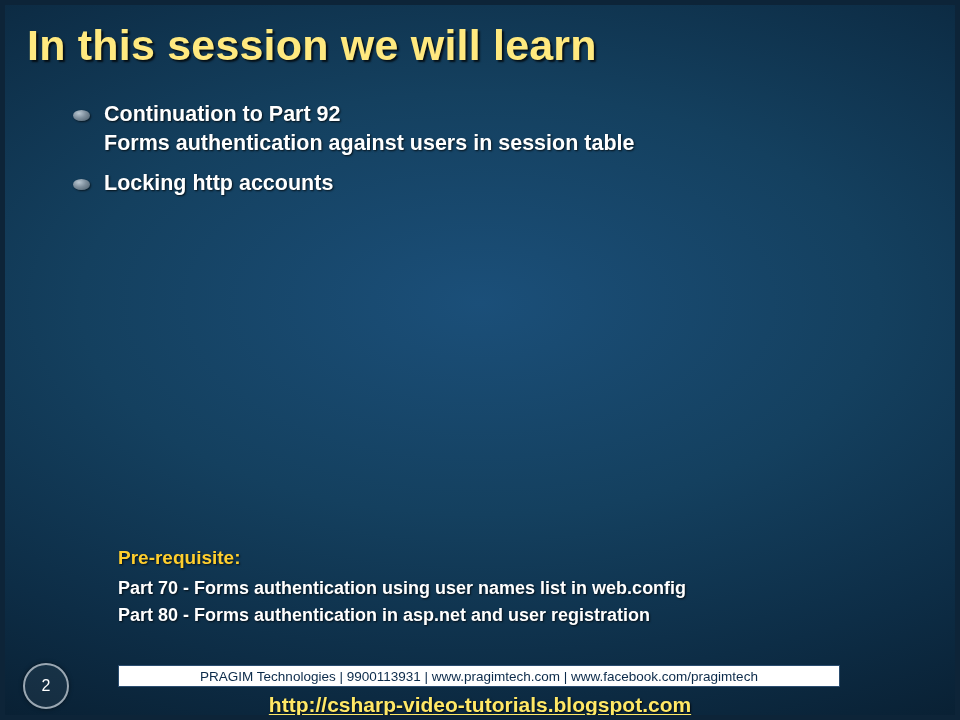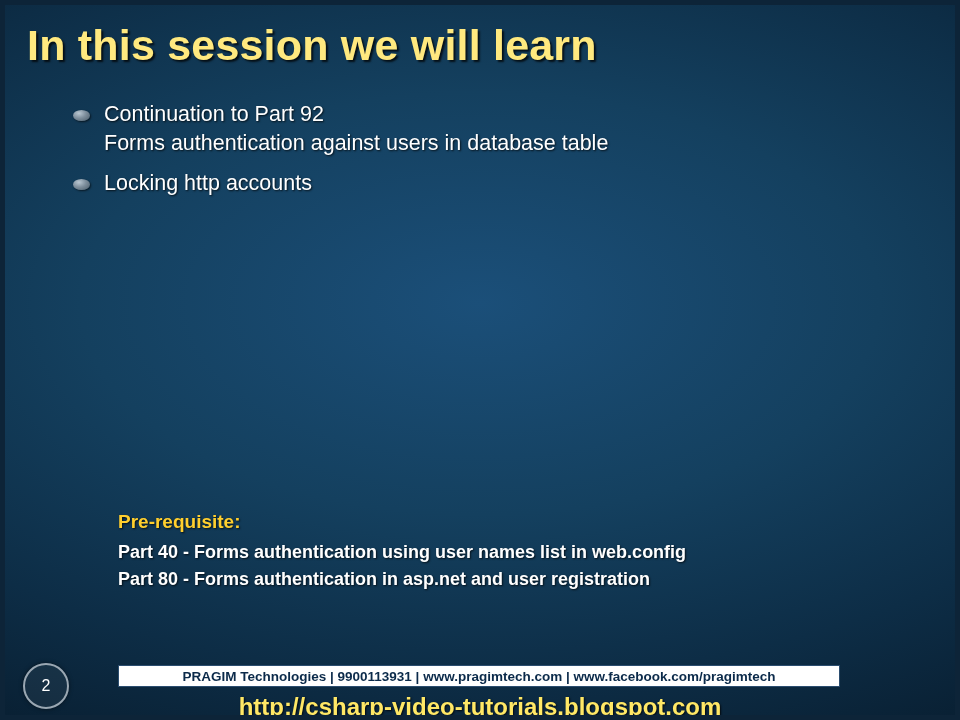--- a/index.html
+++ b/index.html
@@ -47,20 +47,21 @@
   .bullets {
     position: absolute;
     left: 68px;
     top: 95px;
     width: 820px;
   }
   .bullet-row {
     display: flex;
     align-items: flex-start;
     margin-bottom: 12px;
+    font-weight: bold;
   }
   .bullet-mark {
     flex: 0 0 auto;
     width: 17px;
     height: 11px;
     margin-top: 10px;
     margin-right: 14px;
     border-radius: 50%;
     background: radial-gradient(ellipse at 35% 30%, #b9c7d2 0%, #7d8e9c 45%, #4a5b68 100%);
     box-shadow: 1px 1px 2px rgba(0,0,0,0.6);
@@ -72,21 +73,21 @@
     text-shadow: 1px 1px 2px rgba(0,0,0,0.75);
   }
   .bullet-text .line2 {
     display: block;
   }
 
   
   .prereq {
     position: absolute;
     left: 113px;
-    top: 506px;
+    top: 542px;
     width: 800px;
   }
   .prereq-heading {
     color: #ffcf2e;
     font-size: 19px;
     font-weight: bold;
     text-shadow: 1px 1px 2px rgba(0,0,0,0.7);
     margin-bottom: 6px;
   }
   .prereq-item {
@@ -108,33 +109,33 @@
     background: #ffffff;
     border: 1px solid #2b4d6f;
     box-sizing: border-box;
     display: flex;
     align-items: center;
     justify-content: center;
   }
   .footer-bar-text {
     color: #0b2a4a;
     font-size: 13.5px;
-    font-weight: bold;
+    font-weight: normal;
     white-space: nowrap;
   }
 
   
   .blog-link {
     position: absolute;
     left: 0;
     right: 0;
     top: 688px;
     text-align: center;
     color: #ffe866;
-    font-size: 24px;
+    font-size: 21px;
     font-weight: bold;
     text-decoration: underline;
     text-shadow: 1px 1px 2px rgba(0,0,0,0.8);
   }
 
   
   .slide-number {
     position: absolute;
     left: 18px;
     top: 658px;
@@ -158,36 +159,36 @@
   <div class="slide-inner">
 
     <div class="title">In this session we will learn</div>
 
     <div class="bullets">
 
       <div class="bullet-row">
         <span class="bullet-mark"></span>
         <span class="bullet-text">
           <span>Continuation to Part 92</span>
-          <span class="line2">Forms authentication against users in database table</span>
+          <span class="line2">Forms authentication against users in session table</span>
         </span>
       </div>
 
       <div class="bullet-row">
         <span class="bullet-mark"></span>
         <span class="bullet-text">
           <span>Locking http accounts</span>
         </span>
       </div>
 
     </div>
 
     <div class="prereq">
       <div class="prereq-heading">Pre-requisite:</div>
-      <div class="prereq-item">Part 40 - Forms authentication using user names list in web.config</div>
+      <div class="prereq-item">Part 70 - Forms authentication using user names list in web.config</div>
       <div class="prereq-item">Part 80 - Forms authentication in asp.net and user registration</div>
     </div>
 
     <div class="footer-bar">
       <span class="footer-bar-text">PRAGIM Technologies | 9900113931 | www.pragimtech.com | www.facebook.com/pragimtech</span>
     </div>
 
     <a class="blog-link">http://csharp-video-tutorials.blogspot.com</a>
 
     <div class="slide-number">2</div>

